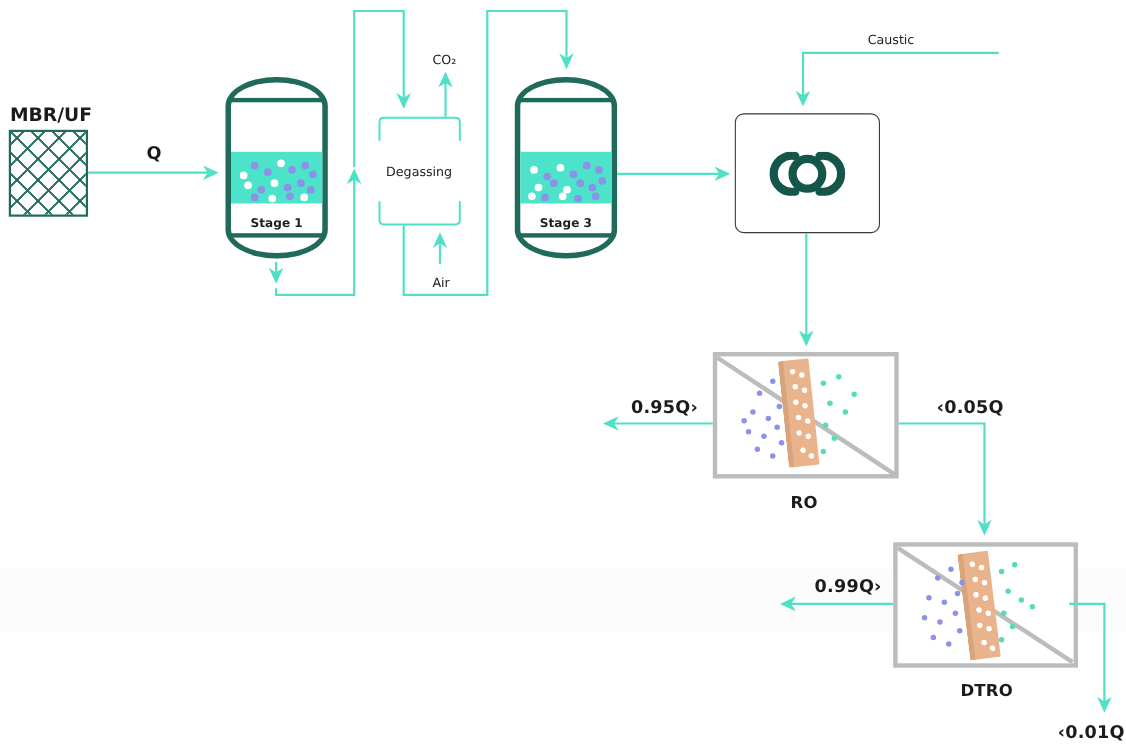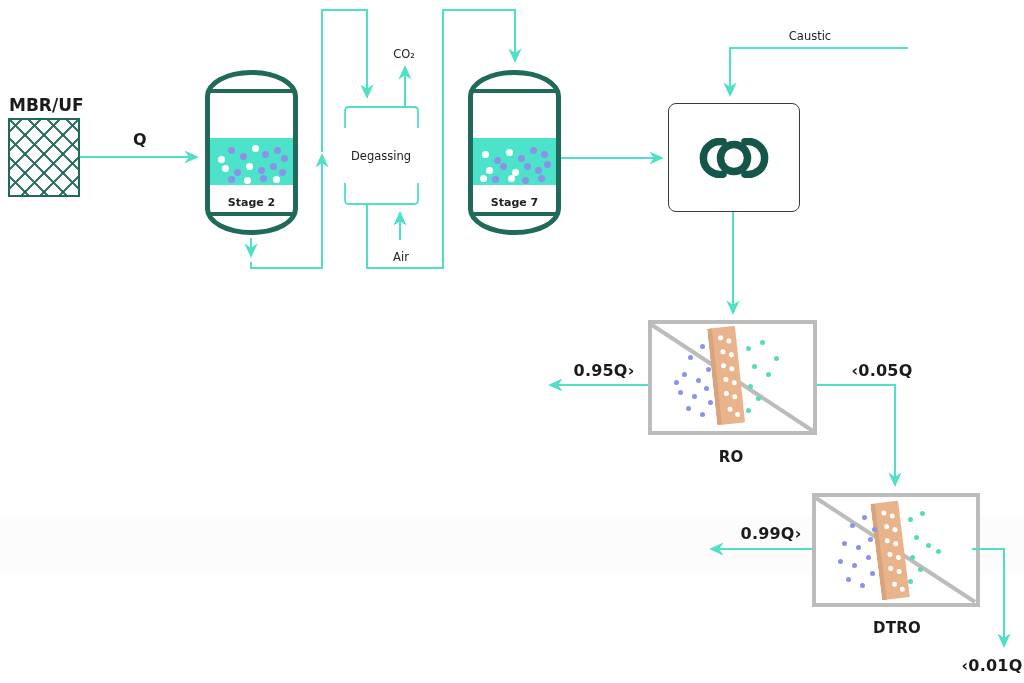--- a/index.html
+++ b/index.html
@@ -75,21 +75,21 @@
         <span class="dot" style="left: 24px; top: 31px; background: rgb(139, 146, 232);"></span>
         <span class="dot" style="left: 36px; top: 25px; background: rgb(255, 255, 255);"></span>
         <span class="dot" style="left: 48px; top: 29px; background: rgb(139, 146, 232);"></span>
         <span class="dot" style="left: 60px; top: 25px; background: rgb(139, 146, 232);"></span>
         <span class="dot" style="left: 69px; top: 31px; background: rgb(139, 146, 232);"></span>
         <span class="dot" style="left: 18px; top: 38px; background: rgb(139, 146, 232);"></span>
         <span class="dot" style="left: 34px; top: 39px; background: rgb(255, 255, 255);"></span>
         <span class="dot" style="left: 50px; top: 37px; background: rgb(139, 146, 232);"></span>
         <span class="dot" style="left: 63px; top: 38px; background: rgb(255, 255, 255);"></span>
       </div>
-    <div class="vlabel">Stage 2</div>
+    <div class="vlabel">Stage 1</div>
     <div class="seam bot"></div>
   </div>
 
   <div class="vessel" style="left:468px;top:70px;">
     <div class="seam top"></div>
     <div class="band" id="band2">
         <span class="dot" style="left: 9px; top: 13px; background: rgb(255, 255, 255);"></span>
         <span class="dot" style="left: 21px; top: 19px; background: rgb(139, 146, 232);"></span>
         <span class="dot" style="left: 33px; top: 11px; background: rgb(255, 255, 255);"></span>
         <span class="dot" style="left: 45px; top: 17px; background: rgb(139, 146, 232);"></span>
@@ -100,21 +100,21 @@
         <span class="dot" style="left: 39px; top: 31px; background: rgb(255, 255, 255);"></span>
         <span class="dot" style="left: 51px; top: 25px; background: rgb(139, 146, 232);"></span>
         <span class="dot" style="left: 62px; top: 29px; background: rgb(139, 146, 232);"></span>
         <span class="dot" style="left: 71px; top: 23px; background: rgb(139, 146, 232);"></span>
         <span class="dot" style="left: 19px; top: 38px; background: rgb(139, 146, 232);"></span>
         <span class="dot" style="left: 35px; top: 37px; background: rgb(255, 255, 255);"></span>
         <span class="dot" style="left: 49px; top: 39px; background: rgb(139, 146, 232);"></span>
         <span class="dot" style="left: 65px; top: 37px; background: rgb(139, 146, 232);"></span>
         <span class="dot" style="left: 7px; top: 37px; background: rgb(255, 255, 255);"></span>
       </div>
-    <div class="vlabel">Stage 7</div>
+    <div class="vlabel">Stage 3</div>
     <div class="seam bot"></div>
   </div>
 
   <div class="abs mixerbox">
     <svg width="88" height="40" viewBox="0 0 88 40">
       <g fill="none" stroke="var(--mixer)" stroke-width="7.5" stroke-linecap="round">
         <circle cx="44" cy="20" r="13.5"></circle>
         <path d="M33,3.8 A16.5,16.5 0 1 0 33,36.2"></path>
         <path d="M55,3.8 A16.5,16.5 0 1 1 55,36.2"></path>
       </g>

